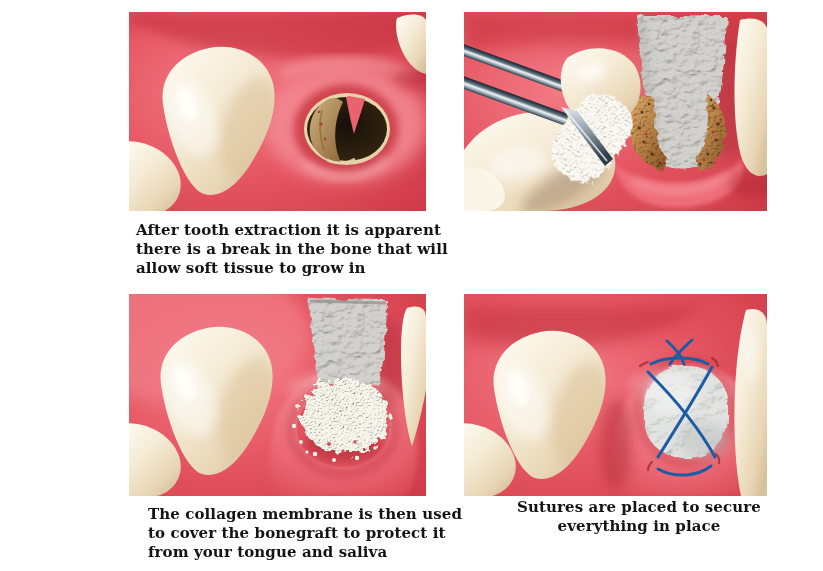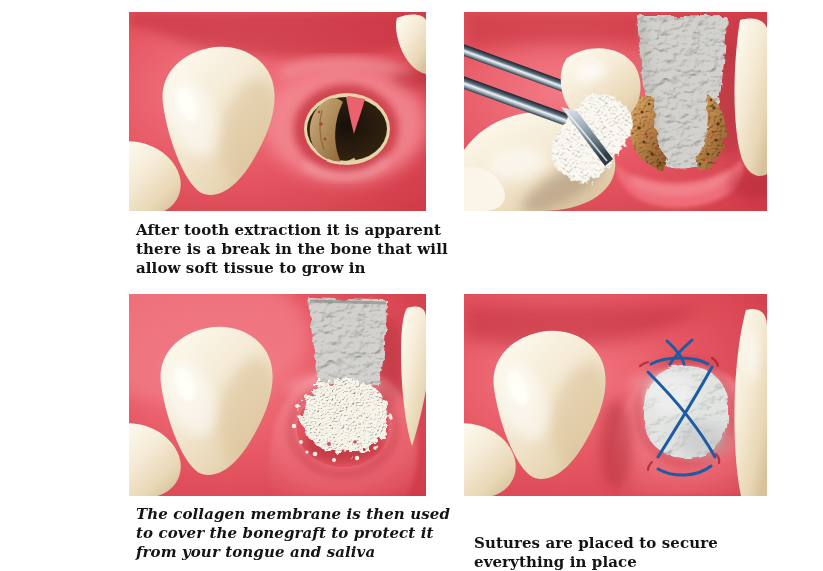--- a/index.html
+++ b/index.html
@@ -8,22 +8,22 @@
   .panel{position:absolute;margin:0;padding:0;overflow:hidden;}
   .panel svg{display:block;width:100%;height:100%;}
   .panel1{left:93px;top:12px;width:297px;height:199px;}
   .panel2{left:428px;top:12px;width:303px;height:199px;}
   .panel3{left:93px;top:294px;width:297px;height:202px;}
   .panel4{left:428px;top:294px;width:303px;height:202px;}
   .caption{position:absolute;margin:0;font-weight:bold;font-size:15px;line-height:19px;
            color:#141414;white-space:pre-line;letter-spacing:0.1px;}
   .cap1{left:100px;top:221px;width:330px;}
   .cap2{left:438px;top:221px;width:330px;}
-  .cap3{left:100px;top:505px;width:330px;font-style:italic;}
-  .cap4{left:438px;top:534px;width:330px;}
+  .cap3{left:112px;top:505px;width:330px;}
+  .cap4{left:438px;top:498px;width:330px;text-align:center;}
 </style>
 </head>
 <body>
 
 <div class="canvas">
 
   <svg width="0" height="0" style="position:absolute" aria-hidden="true">
     <defs>
       <radialGradient id="gumBg" cx="32%" cy="40%" r="90%">
         <stop offset="0" stop-color="#f27b85"></stop>

